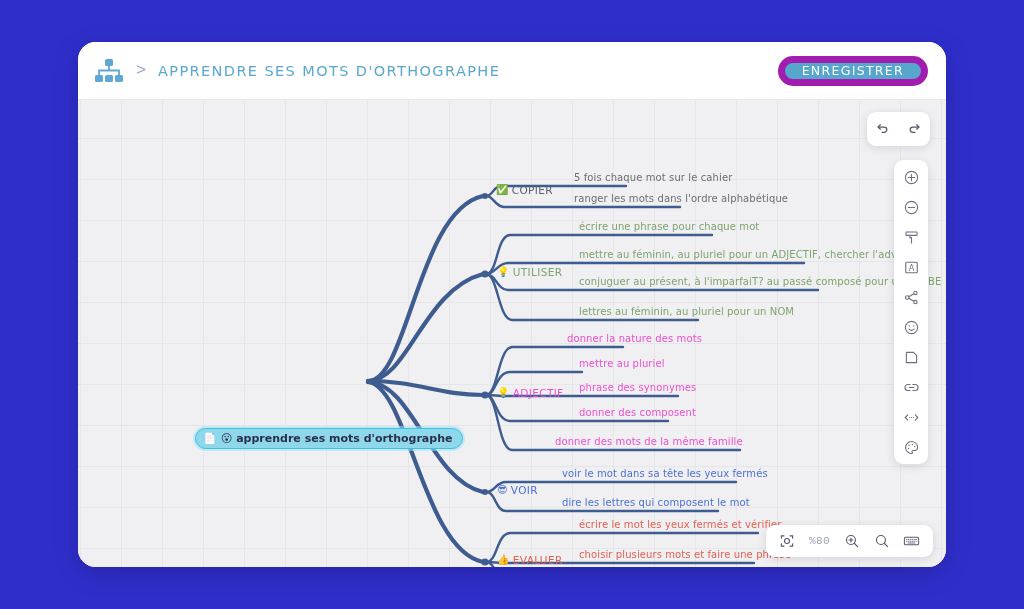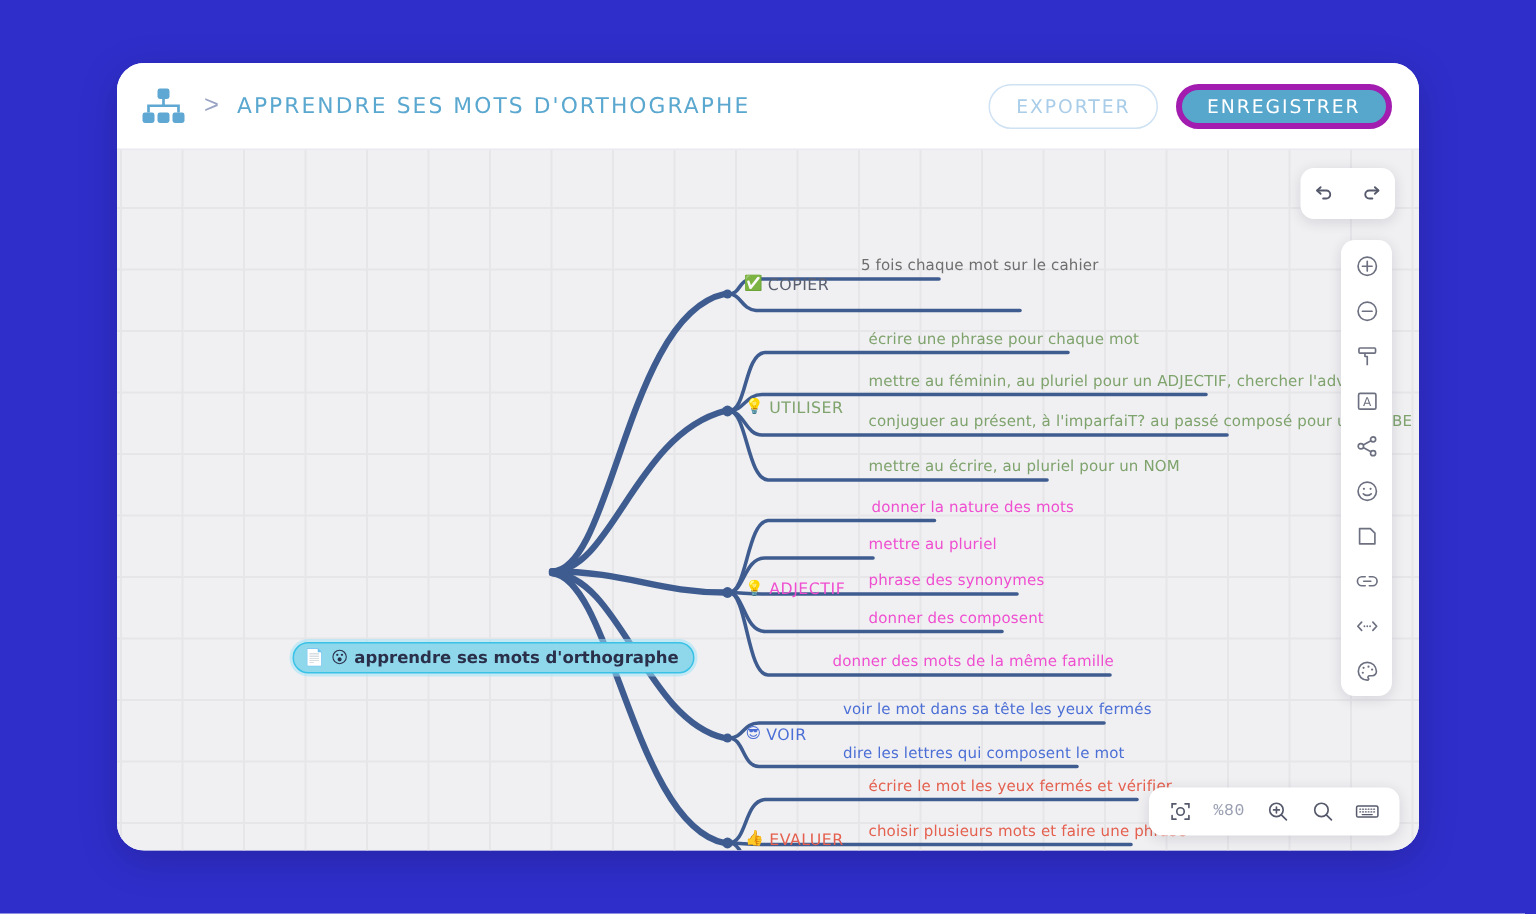--- a/index.html
+++ b/index.html
@@ -60,21 +60,21 @@
     font-family: "DejaVu Sans", sans-serif;
     white-space: nowrap;
   }
   #btn-exporter {
     background: #ffffff;
     border: 1px solid #cfe2f3;
     color: #a9cde8;
   }
   #btn-enregistrer {
     background: #57a6cc;
-    border: 4px solid #a21caf;
+    border: 7px solid #a21caf;
     color: #ffffff;
   }
 
   
   #canvas {
     position: absolute;
     left: 0; top: 58px; right: 0; bottom: 0;
     background-color: #f0f0f2;
     background-image:
       linear-gradient(to right, #e6e6e9 1px, transparent 1px),
@@ -198,21 +198,20 @@
           <rect x="1" y="17" width="8" height="7" rx="1.6" fill="#5fa8d3"></rect>
           <rect x="11" y="17" width="8" height="7" rx="1.6" fill="#5fa8d3"></rect>
           <rect x="21" y="17" width="8" height="7" rx="1.6" fill="#5fa8d3"></rect>
           <path d="M15 8 V12.5 M5 17 V12.5 H25 V17" stroke="#5fa8d3" stroke-width="1.8" fill="none"></path>
         </svg>
       </span>
       <span class="breadcrumb-sep">&gt;</span>
       <span id="doc-title">APPRENDRE SES MOTS D'ORTHOGRAPHE</span>
     </div>
     <div class="hdr-right">
-      <div class="btn" id="btn-exporter">EXPORTER</div>
       <div class="btn" id="btn-enregistrer">ENREGISTRER</div>
     </div>
   </div>
 
   <div id="canvas">
 
     <svg id="edge-svg">
       <g fill="none" stroke="#3f5c90" stroke-linecap="round">
 
         <path d="M290 281 C 330 281, 340 110, 405 96" stroke-width="4.2"></path>
@@ -260,35 +259,36 @@
       <span class="emo">📄</span>
       <span class="emo">😮</span>
       <span>apprendre ses mots d'orthographe</span>
     </div>
 
     <div class="node branch-label lbl-copier" style="left:418px; top:84px;">
       <span class="emo">✅</span>
       <span>COPIER</span>
     </div>
     <div class="node leaf c-copier" style="left:496px; top:72px;text-align:center;">5 fois chaque mot sur le cahier</div>
+    <div class="node leaf c-copier" style="left:496px; top:93px;">ranger les mots dans l'ordre alphabétique</div>
 
     <div class="node branch-label lbl-utiliser" style="left:419px; top:166px;">
       <span class="emo">💡</span>
       <span>UTILISER</span>
     </div>
     <div class="node leaf c-utiliser" style="left:501px; top:121px;">écrire une phrase pour chaque mot</div>
     <div class="node leaf c-utiliser" style="left:501px; top:149px;">mettre au féminin, au pluriel pour un ADJECTIF, chercher l'adverbe</div>
     <div class="node leaf c-utiliser" style="left:501px; top:176px;">conjuguer au présent, à l'imparfaiT? au passé composé pour un VERBE</div>
-    <div class="node leaf c-utiliser" style="left:501px; top:206px;">mettre au écrire, au pluriel pour un NOM</div>
+    <div class="node leaf c-utiliser" style="left:501px; top:206px;">lettres au féminin, au pluriel pour un NOM</div>
 
     <div class="node branch-label lbl-definir" style="left:419px; top:287px;">
       <span class="emo">💡</span>
       <span>ADJECTIF</span>
     </div>
-    <div class="node leaf c-definir" style="left:503px; top:233px;">donner la nature des mots</div>
+    <div class="node leaf c-definir" style="left:489px; top:233px;">donner la nature des mots</div>
     <div class="node leaf c-definir" style="left:501px; top:258px;">mettre au pluriel</div>
     <div class="node leaf c-definir" style="left:501px; top:282px;">phrase des synonymes</div>
     <div class="node leaf c-definir" style="left:501px; top:307px;">donner des composent</div>
     <div class="node leaf c-definir" style="left:477px; top:336px;">donner des mots de la même famille</div>
 
     <div class="node branch-label lbl-voir" style="left:419px; top:384px;">
       <span class="emo">😎</span>
       <span>VOIR</span>
     </div>
     <div class="node leaf c-voir" style="left:484px; top:368px;">voir le mot dans sa tête les yeux fermés</div>

